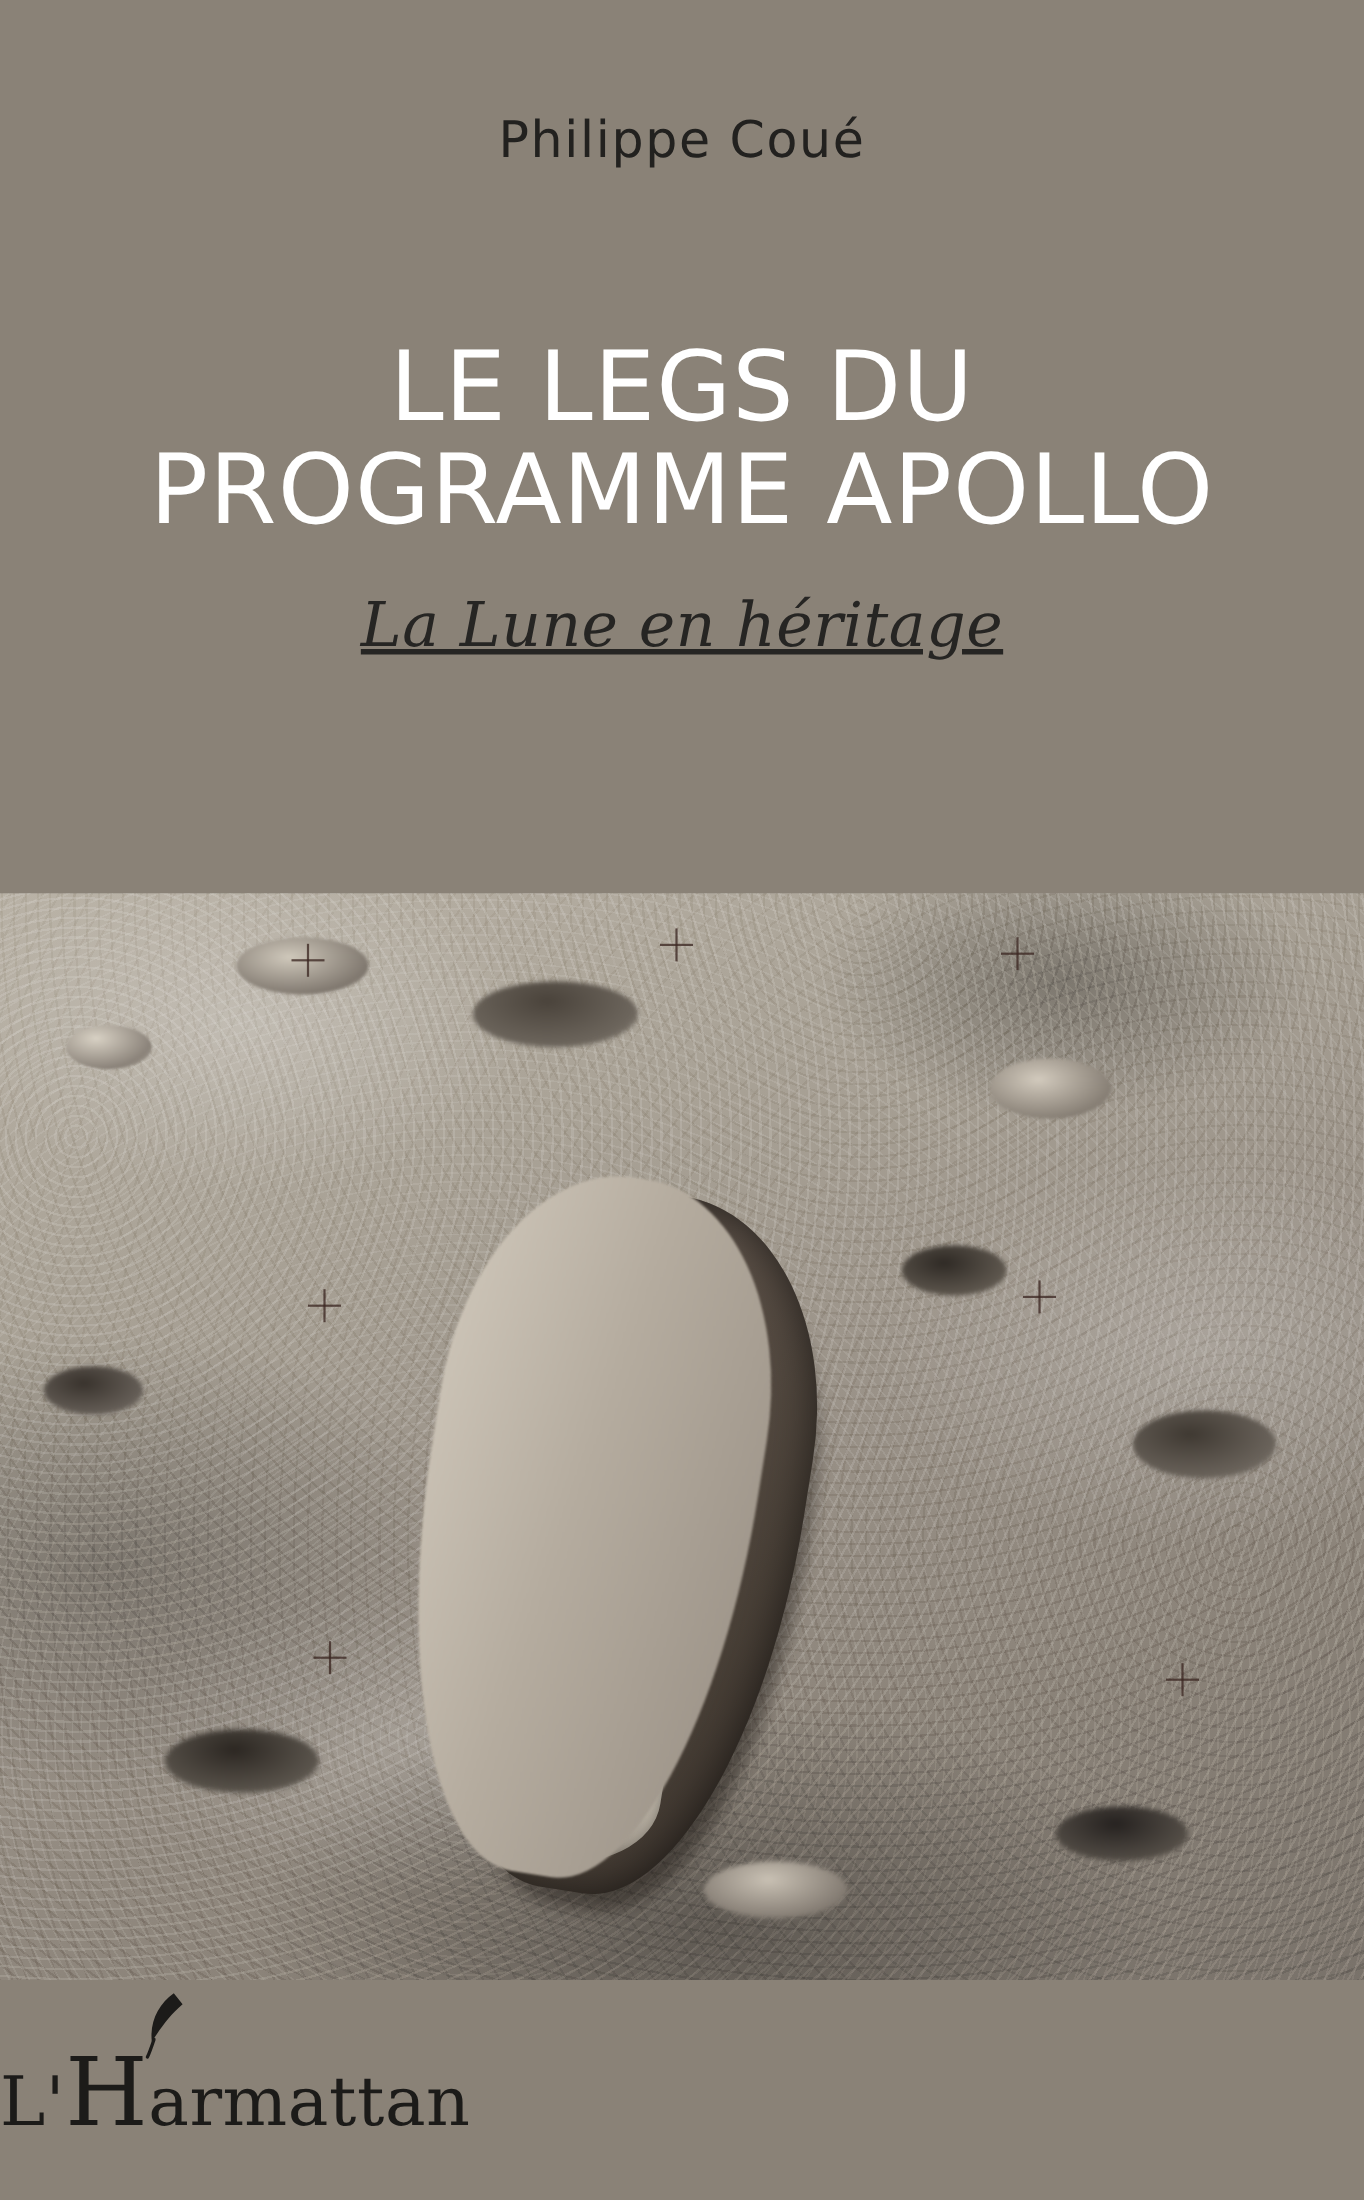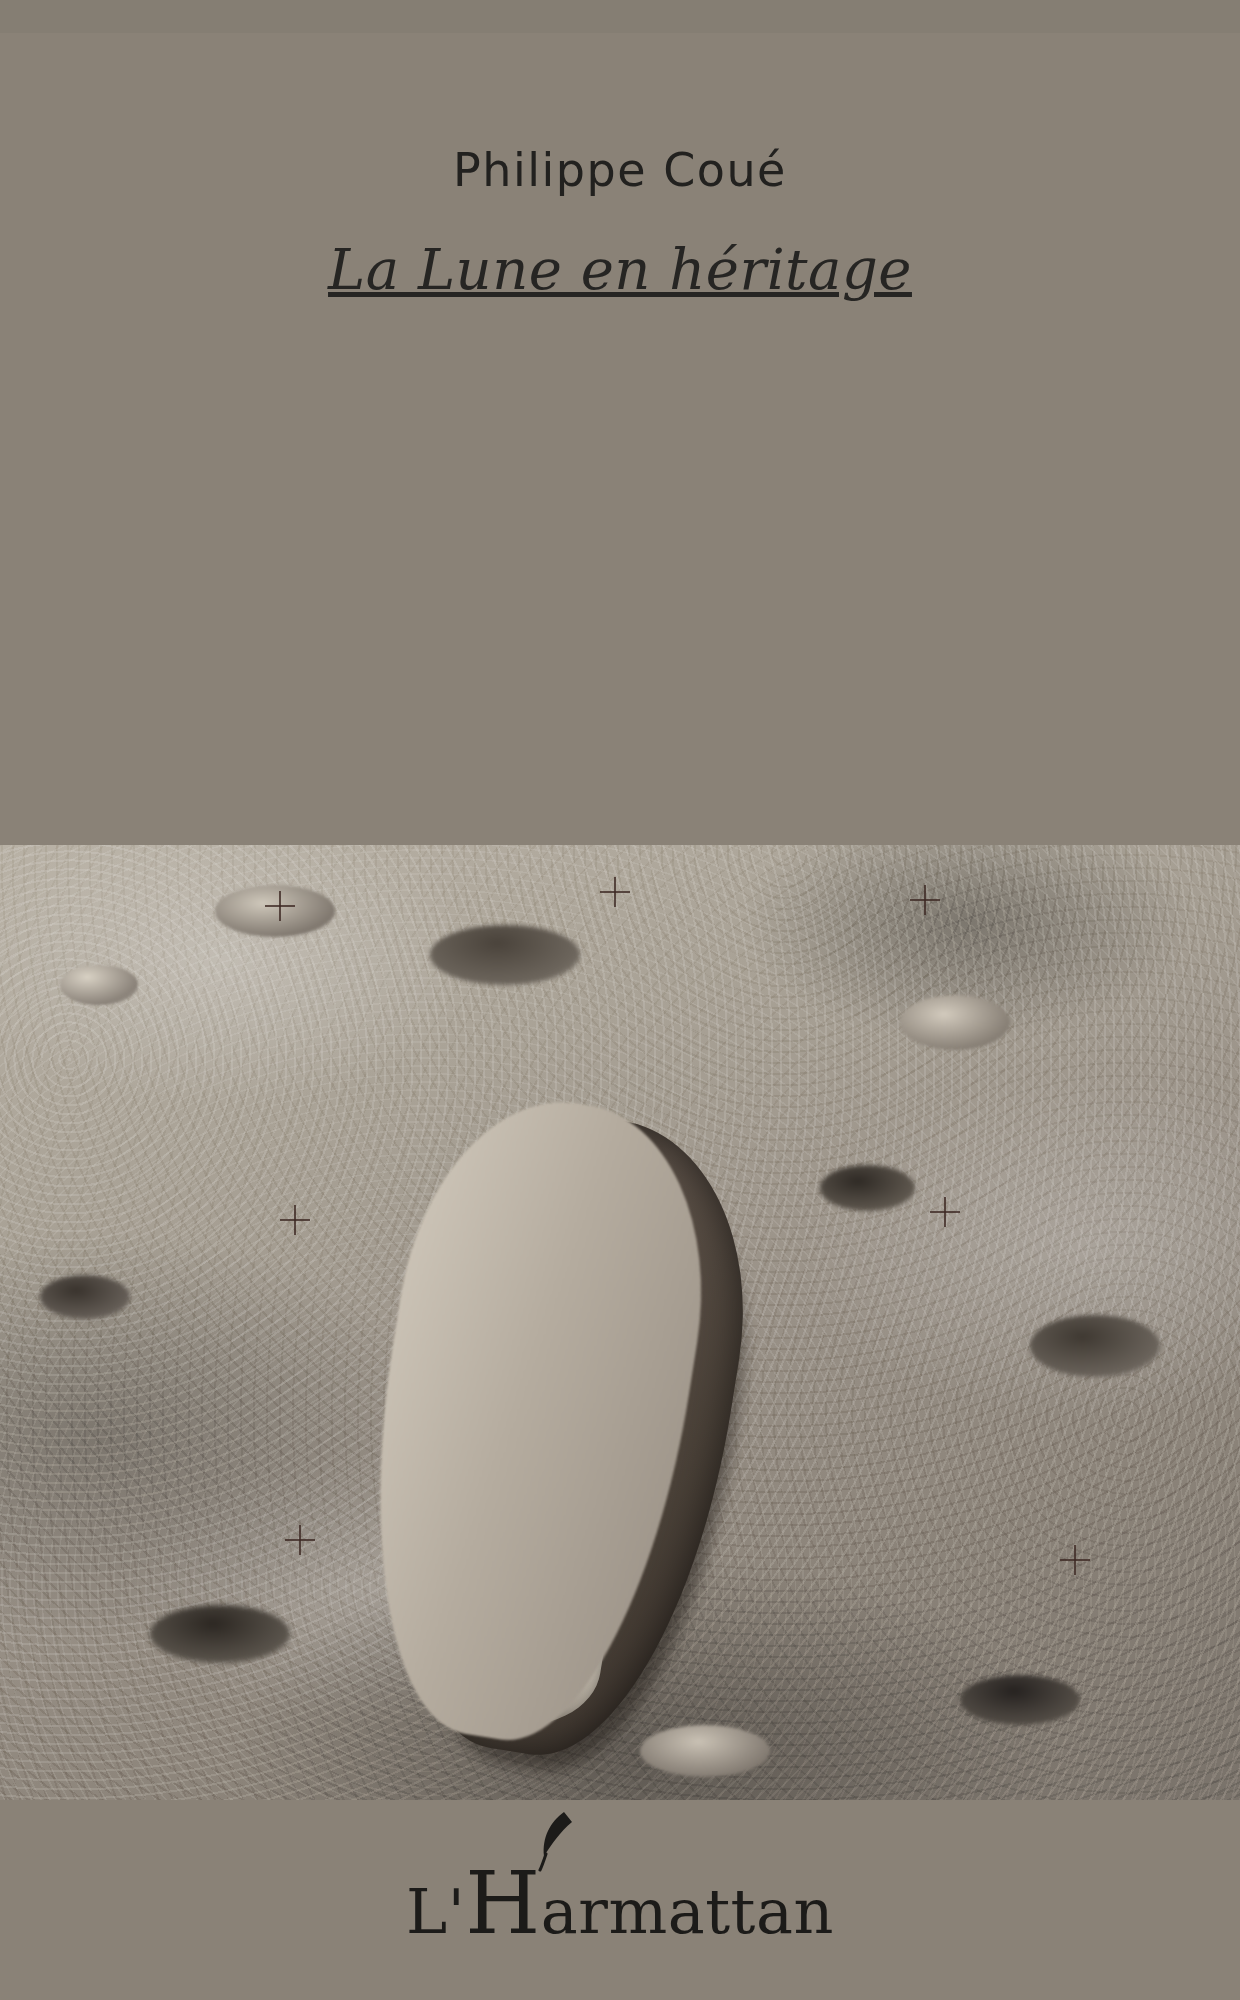--- a/index.html
+++ b/index.html
@@ -24,24 +24,23 @@
     overflow: hidden;
   }
 
   
   .top-band {
     position: relative;
     height: 812px;
     background: #8a8277;
     flex: 0 0 auto;
     box-sizing: border-box;
-    padding: 10px 40px;
+    padding: 0 40px;
     display: flex;
     flex-direction: column;
-    margin-top: 33px;
   }
 
   .author {
     margin-top: 104px;
     text-align: center;
     font-family: "DejaVu Sans", sans-serif;
     font-size: 46px;
     font-weight: 400;
     letter-spacing: 1.5px;
     color: #22211f;
@@ -190,21 +189,20 @@
   }
 
   
   .bottom-band {
     position: relative;
     flex: 0 0 auto;
     height: 200px;
     background: #8a8277;
     display: flex;
     align-items: center;
-    justify-content: center;
   }
   .publisher {
     position: relative;
     font-family: "DejaVu Serif", serif;
     font-size: 62px;
     color: #1c1b19;
     letter-spacing: 0.5px;
     line-height: 1;
     display: inline-block;
     padding-top: 6px;
@@ -223,20 +221,24 @@
 <body>
 
 <div class="cover">
 
   <div class="top-band">
 
     <div class="author">
       <span>Philippe Coué</span>
     </div>
 
+    <div class="title-block">
+      <div class="title-line l1">LE LEGS DU</div>
+      <div class="title-line l2">PROGRAMME APOLLO</div>
+    </div>
 
     <div class="subtitle">La Lune en héritage</div>
   </div>
 
   <div class="photo">
     <div class="regolith"></div>
     <div class="grain"></div>
 
     <div class="rock" style="left:60px;  top:120px;  width:78px;  height:40px; background:radial-gradient(ellipse at 35% 30%, #d8d1c4, #8a8279 70%, rgba(0,0,0,0) 100%); filter: blur(1px);"></div>
     <div class="rock" style="left:215px; top:40px;   width:120px; height:52px; background:radial-gradient(ellipse at 40% 35%, #cfc8bb, #7f776e 72%, rgba(0,0,0,0) 100%); filter: blur(1.5px);"></div>

